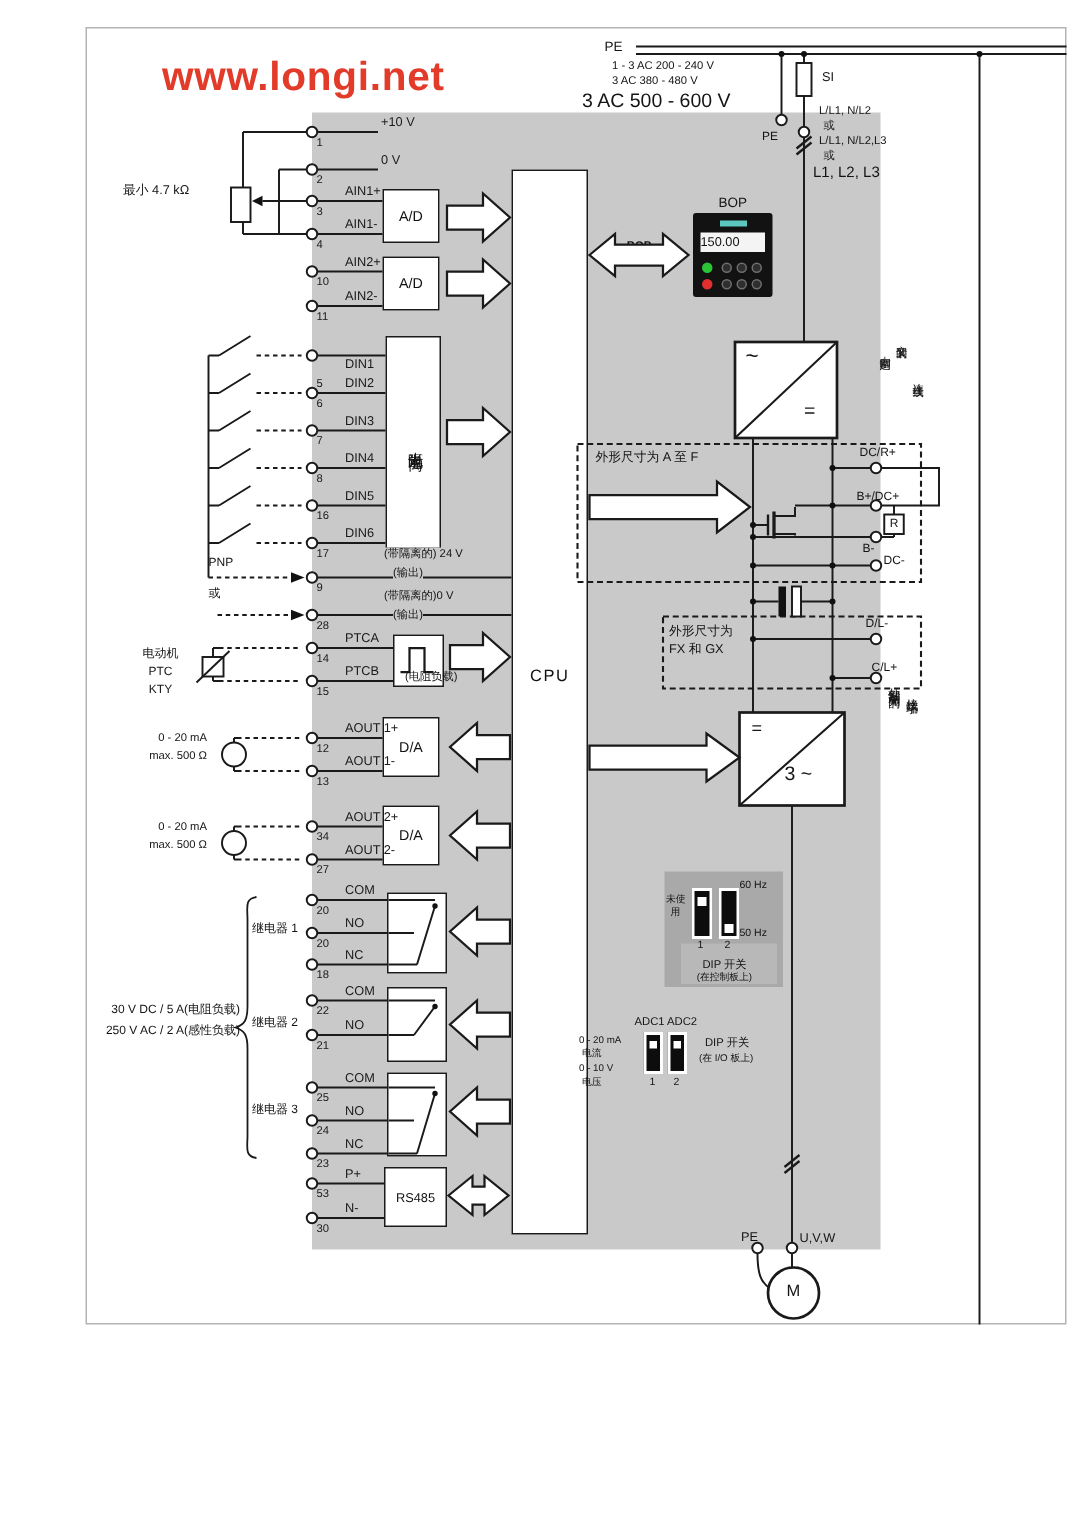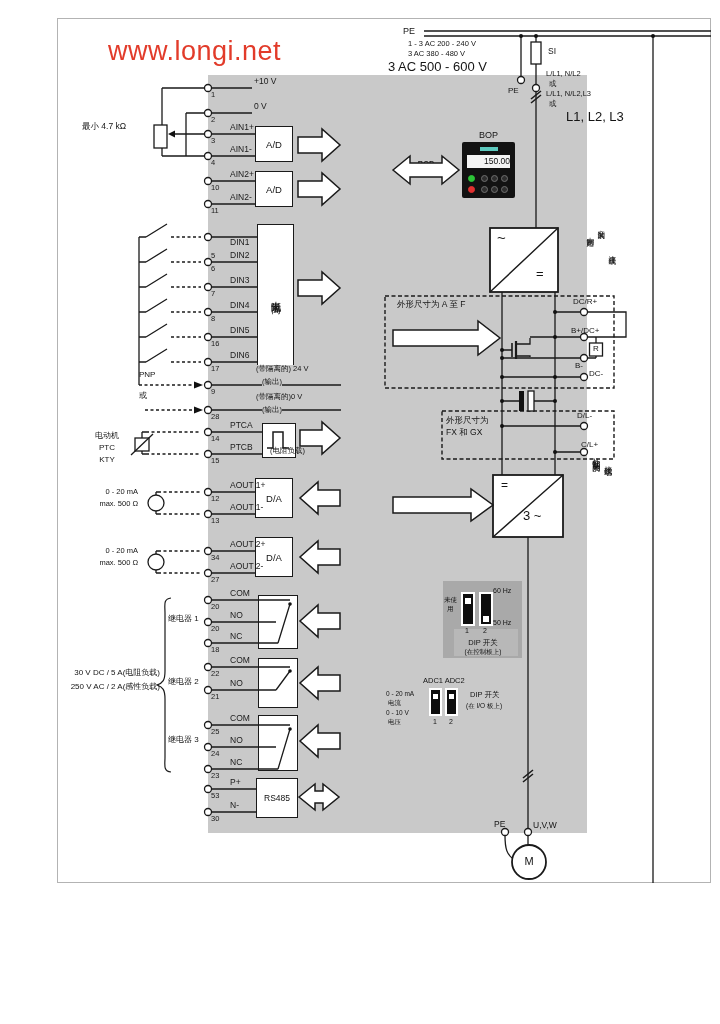--- a/index.html
+++ b/index.html
@@ -10,25 +10,25 @@
   svg.overlay{position:absolute;left:0;top:0}
   .lbl{position:absolute;font-size:8.5px;white-space:nowrap;line-height:1.15;color:#141414}
   .term{position:absolute;left:204px;width:95px;height:26px}
   .term .tl{position:absolute;left:26px;top:0;font-size:8.5px;white-space:nowrap}
   .term .tl.far{left:50px}
   .term .tn{position:absolute;left:7px;top:14px;font-size:7.5px}
   .blk{position:absolute;background:#fff;border:1.6px solid #1a1a1a;display:flex;align-items:center;justify-content:center;font-size:9.5px;color:#111}
   .vtext{writing-mode:vertical-rl;text-orientation:upright;letter-spacing:1px}
   .cpu{align-items:flex-start}
   .cpu span{margin-top:331px;font-size:11px;letter-spacing:1px}
-  .wm{position:absolute;left:108px;top:36px;font-size:27px;font-weight:400;color:#e23b2a;letter-spacing:.5px}
+  .wm{position:absolute;left:108px;top:36px;font-size:27px;font-weight:700;color:#e23b2a;letter-spacing:.5px}
   .footer{position:absolute;left:3px;top:893px;width:716px;font-size:25px;color:#d65142}
   .boppanel{position:absolute;left:462px;top:142px;width:53px;height:56px;background:#121212;border-radius:2px}
   .boppanel .screen{position:absolute;left:18px;top:5px;width:18px;height:4px;background:#5cc8bd}
-  .boppanel .disp{position:absolute;left:5px;top:13px;width:43px;height:13px;background:#f4f4f4;color:#111;font-size:8.5px;text-align:right;line-height:13px}
+  .boppanel .disp{position:absolute;left:5px;top:13px;width:43px;height:13px;background:#f4f4f4;color:#111;font-size:8.5px;text-align:left;line-height:13px}
   .bbtn{position:absolute;width:7px;height:7px;border-radius:50%;background:#2e2e2e;border:1px solid #6f6f6f}
   .bbtn.g{background:#2cc437;border-color:#2cc437}
   .bbtn.r{background:#e23030;border-color:#e23030}
   .dippanel{position:absolute;left:443px;top:581px;width:79px;height:77px;background:#a9a9a9}
   .dippanel .shade{position:absolute;left:11px;top:48px;width:64px;height:27px;background:#b8b8b8}
   .dipsw{position:absolute;width:14px;height:34px;background:#0d0d0d;border:2px solid #fff}
   .dipsw .notch{position:absolute;width:6px;height:6px;background:#fff;left:2px}
   .adcsw{position:absolute;width:13px;height:28px;background:#0d0d0d;border:2px solid #fff}
   .adcsw .notch{position:absolute;width:5px;height:5px;background:#fff;left:2px;top:4px}
 </style>
@@ -54,20 +54,23 @@
       <span>D/A</span>
     </div>
   <div class="blk" style="left:255px;top:537px;width:38px;height:40px">
       <span>D/A</span>
     </div>
   <div class="blk" style="left:258px;top:595px;width:40px;height:54px"></div>
   <div class="blk" style="left:258px;top:658px;width:40px;height:50px"></div>
   <div class="blk" style="left:258px;top:715px;width:40px;height:56px"></div>
   <div class="blk" style="left:256px;top:778px;width:42px;height:40px;font-size:8.5px">
       <span>RS485</span>
+    </div>
+  <div class="blk cpu" style="left:341px;top:113px;width:51px;height:710px">
+      <span>CPU</span>
     </div>
 
   <div class="lbl" style="left:462px;top:130px;width:53px;text-align:center;font-size:9px">BOP</div>
   <div class="boppanel">
     <div class="screen"></div>
     <div class="disp">150.00</div>
     <div class="bbtn g" style="left:6px;top:33px"></div>
     <div class="bbtn" style="left:19px;top:33px"></div>
     <div class="bbtn" style="left:29px;top:33px"></div>
     <div class="bbtn" style="left:39px;top:33px"></div>
@@ -221,21 +224,21 @@
   <div class="lbl" style="left:403px;top:26px;font-size:9px">PE</div>
   <div class="lbl" style="left:408px;top:40px;font-size:7.5px">1 - 3 AC 200 - 240 V</div>
   <div class="lbl" style="left:408px;top:50px;font-size:7.5px">3 AC 380 - 480 V</div>
   <div class="lbl" style="left:388px;top:60px;font-size:13px">3 AC 500 - 600 V</div>
   <div class="lbl" style="left:548px;top:47px;font-size:8.5px">SI</div>
   <div class="lbl" style="left:508px;top:86px;font-size:8px">PE</div>
   <div class="lbl" style="left:546px;top:70px;font-size:7.5px">L/L1, N/L2</div>
   <div class="lbl" style="left:549px;top:80px;font-size:7.5px">或</div>
   <div class="lbl" style="left:546px;top:90px;font-size:7.5px">L/L1, N/L2,L3</div>
   <div class="lbl" style="left:549px;top:100px;font-size:7.5px">或</div>
-  <div class="lbl" style="left:566px;top:110px;font-size:13px">L1, L2, L3</div>
+  <div class="lbl" style="left:542px;top:110px;font-size:10px">L1, L2, L3</div>
 
   <div class="term" style="top:76px">
       <span class="tl far">+10 V</span>
       <span class="tn">1</span>
     </div>
   <div class="term" style="top:101px">
       <span class="tl far">0 V</span>
       <span class="tn">2</span>
     </div>
   <div class="term" style="top:122px">

